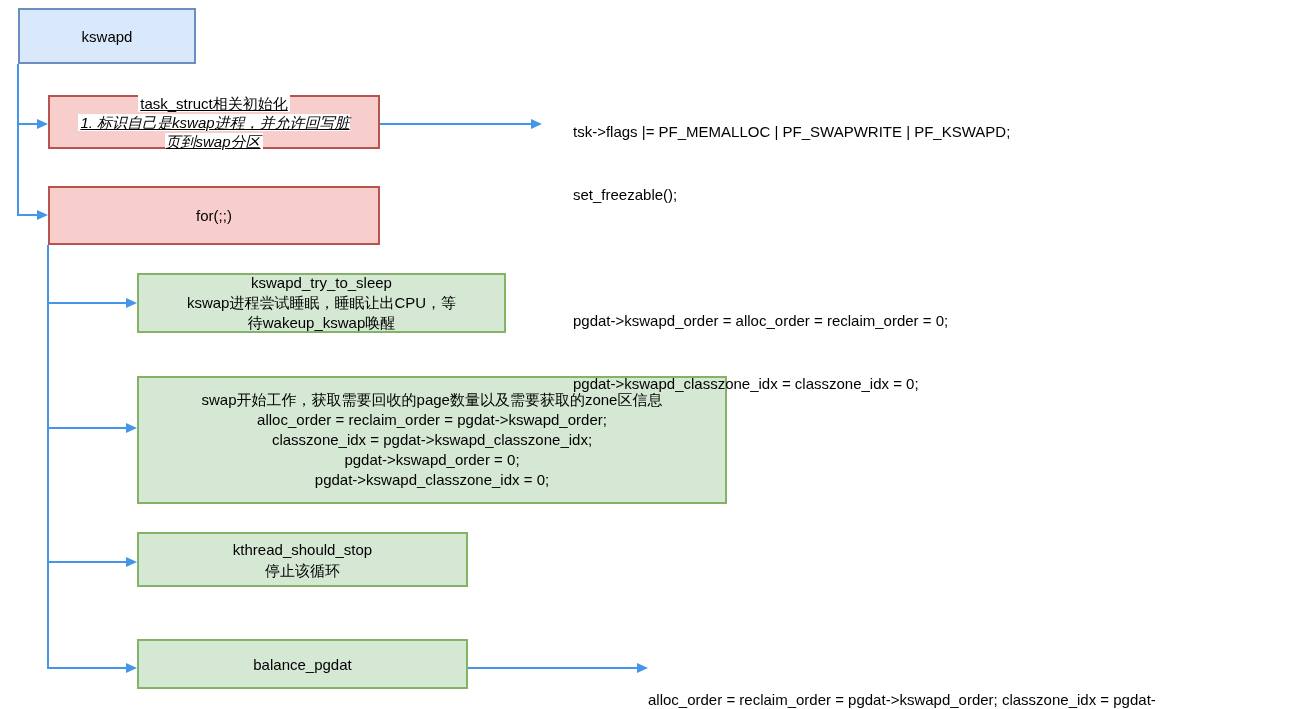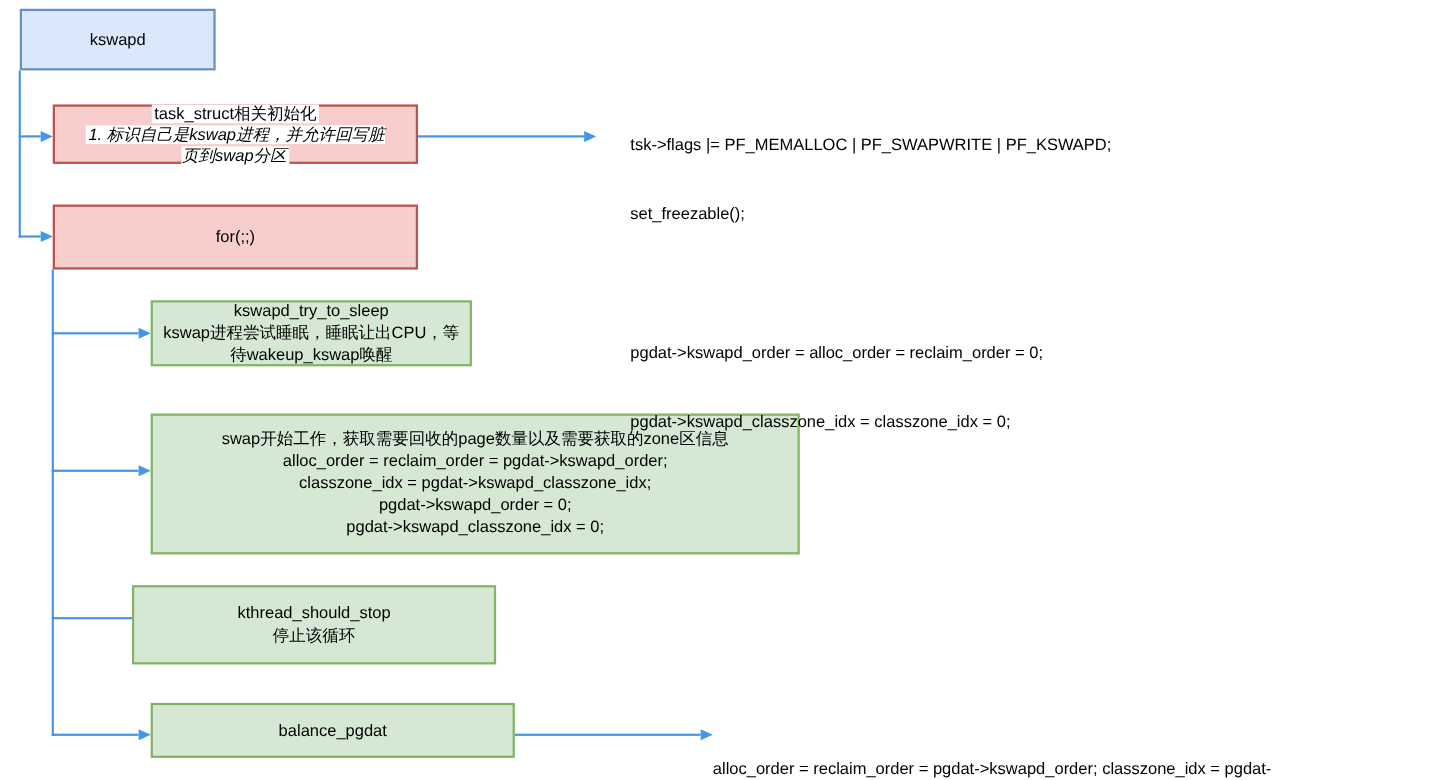--- a/index.html
+++ b/index.html
@@ -23,25 +23,25 @@
     justify-content: center;
     text-align: center;
     font-size: 15px;
     line-height: 19px;
   }
   .node.blue  { background: #dae8fc; border-color: #6c8ebf; }
   .node.pink  { background: #f8cecc; border-color: #b85450; }
   .node.green { background: #d5e8d4; border-color: #82b366; }
 
   .n-kswapd   { left: 18px;  top: 8px;   width: 178px; height: 56px; }
-  .n-task     { left: 48px;  top: 95px;  width: 332px; height: 54px; }
+  .n-task     { left: 48px;  top: 95px;  width: 332px; height: 54px; text-decoration: underline; }
   .n-loop     { left: 48px;  top: 186px; width: 332px; height: 59px; }
-  .n-try      { left: 137px; top: 273px; width: 292px; height: 60px; line-height: 20px; }
+  .n-try      { left: 137px; top: 273px; width: 369px; height: 60px; line-height: 20px; }
   .n-swap     { left: 137px; top: 376px; width: 590px; height: 128px; line-height: 20px; align-items: center; }
-  .n-stop     { left: 120px; top: 532px; width: 331px; height: 72px; line-height: 21px; }
+  .n-stop     { left: 137px; top: 532px; width: 331px; height: 55px; line-height: 21px; }
   .n-balance  { left: 137px; top: 639px; width: 331px; height: 50px; }
 
   .narrow { width: 276px; margin: 0 auto; }       
   .hl { background: #ffffff; padding: 0 2px; }    
   .italic { font-style: italic; }
 
   
   .conn { position: absolute; background: #4596e8; }
   .arrowhead {
     position: absolute;

